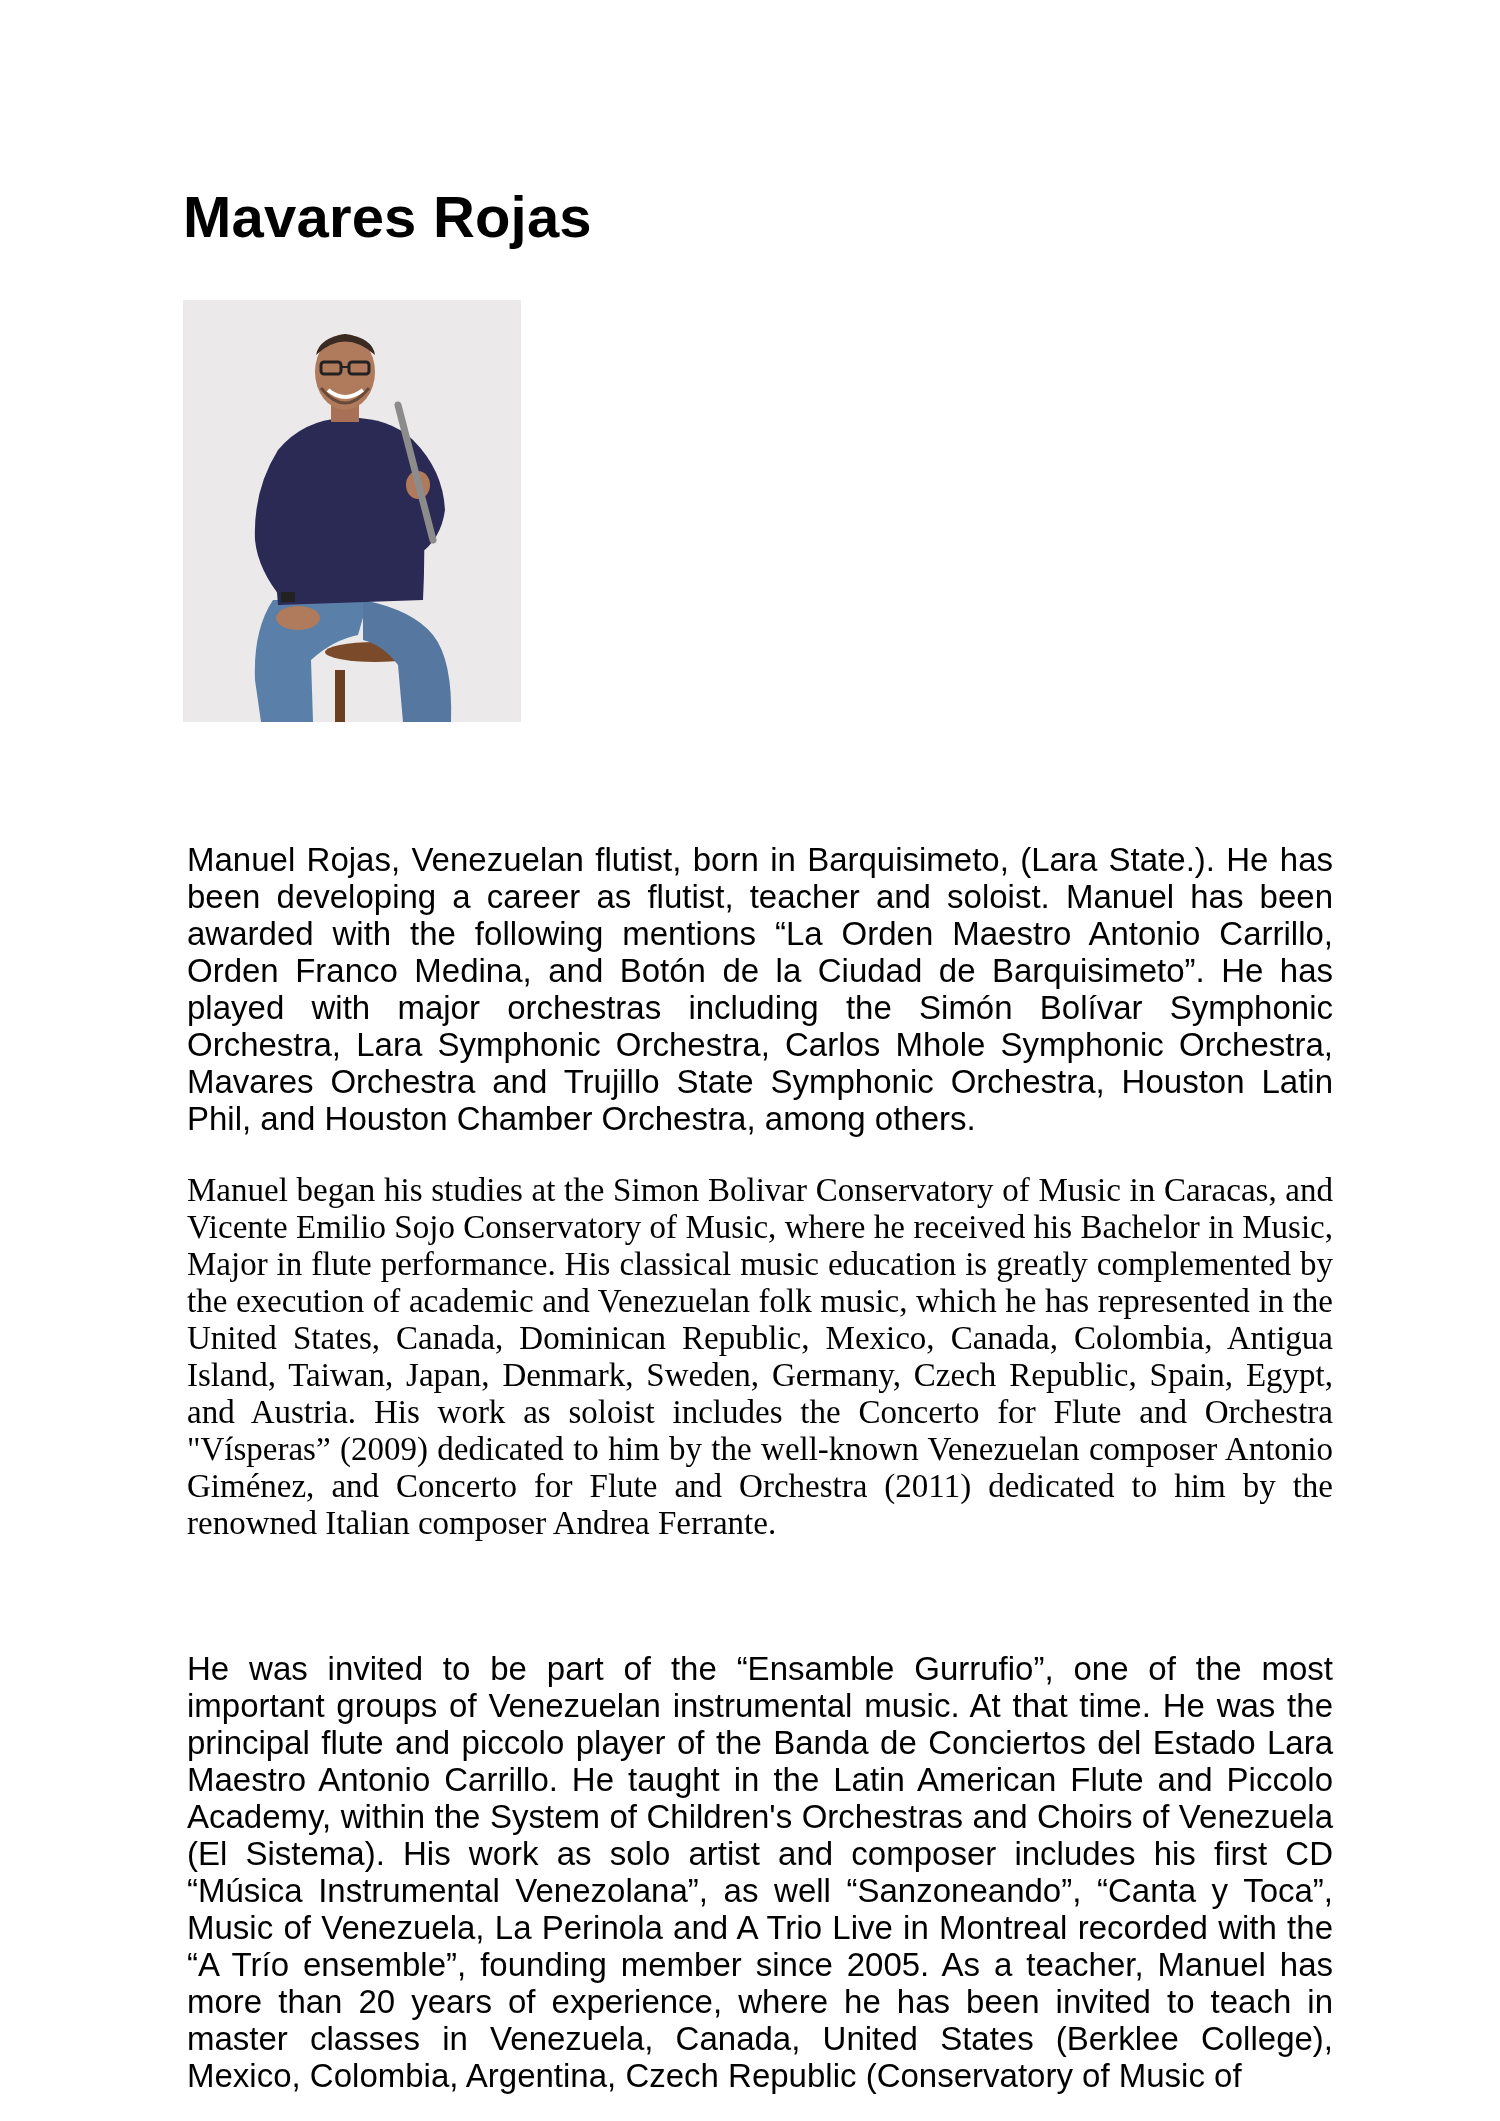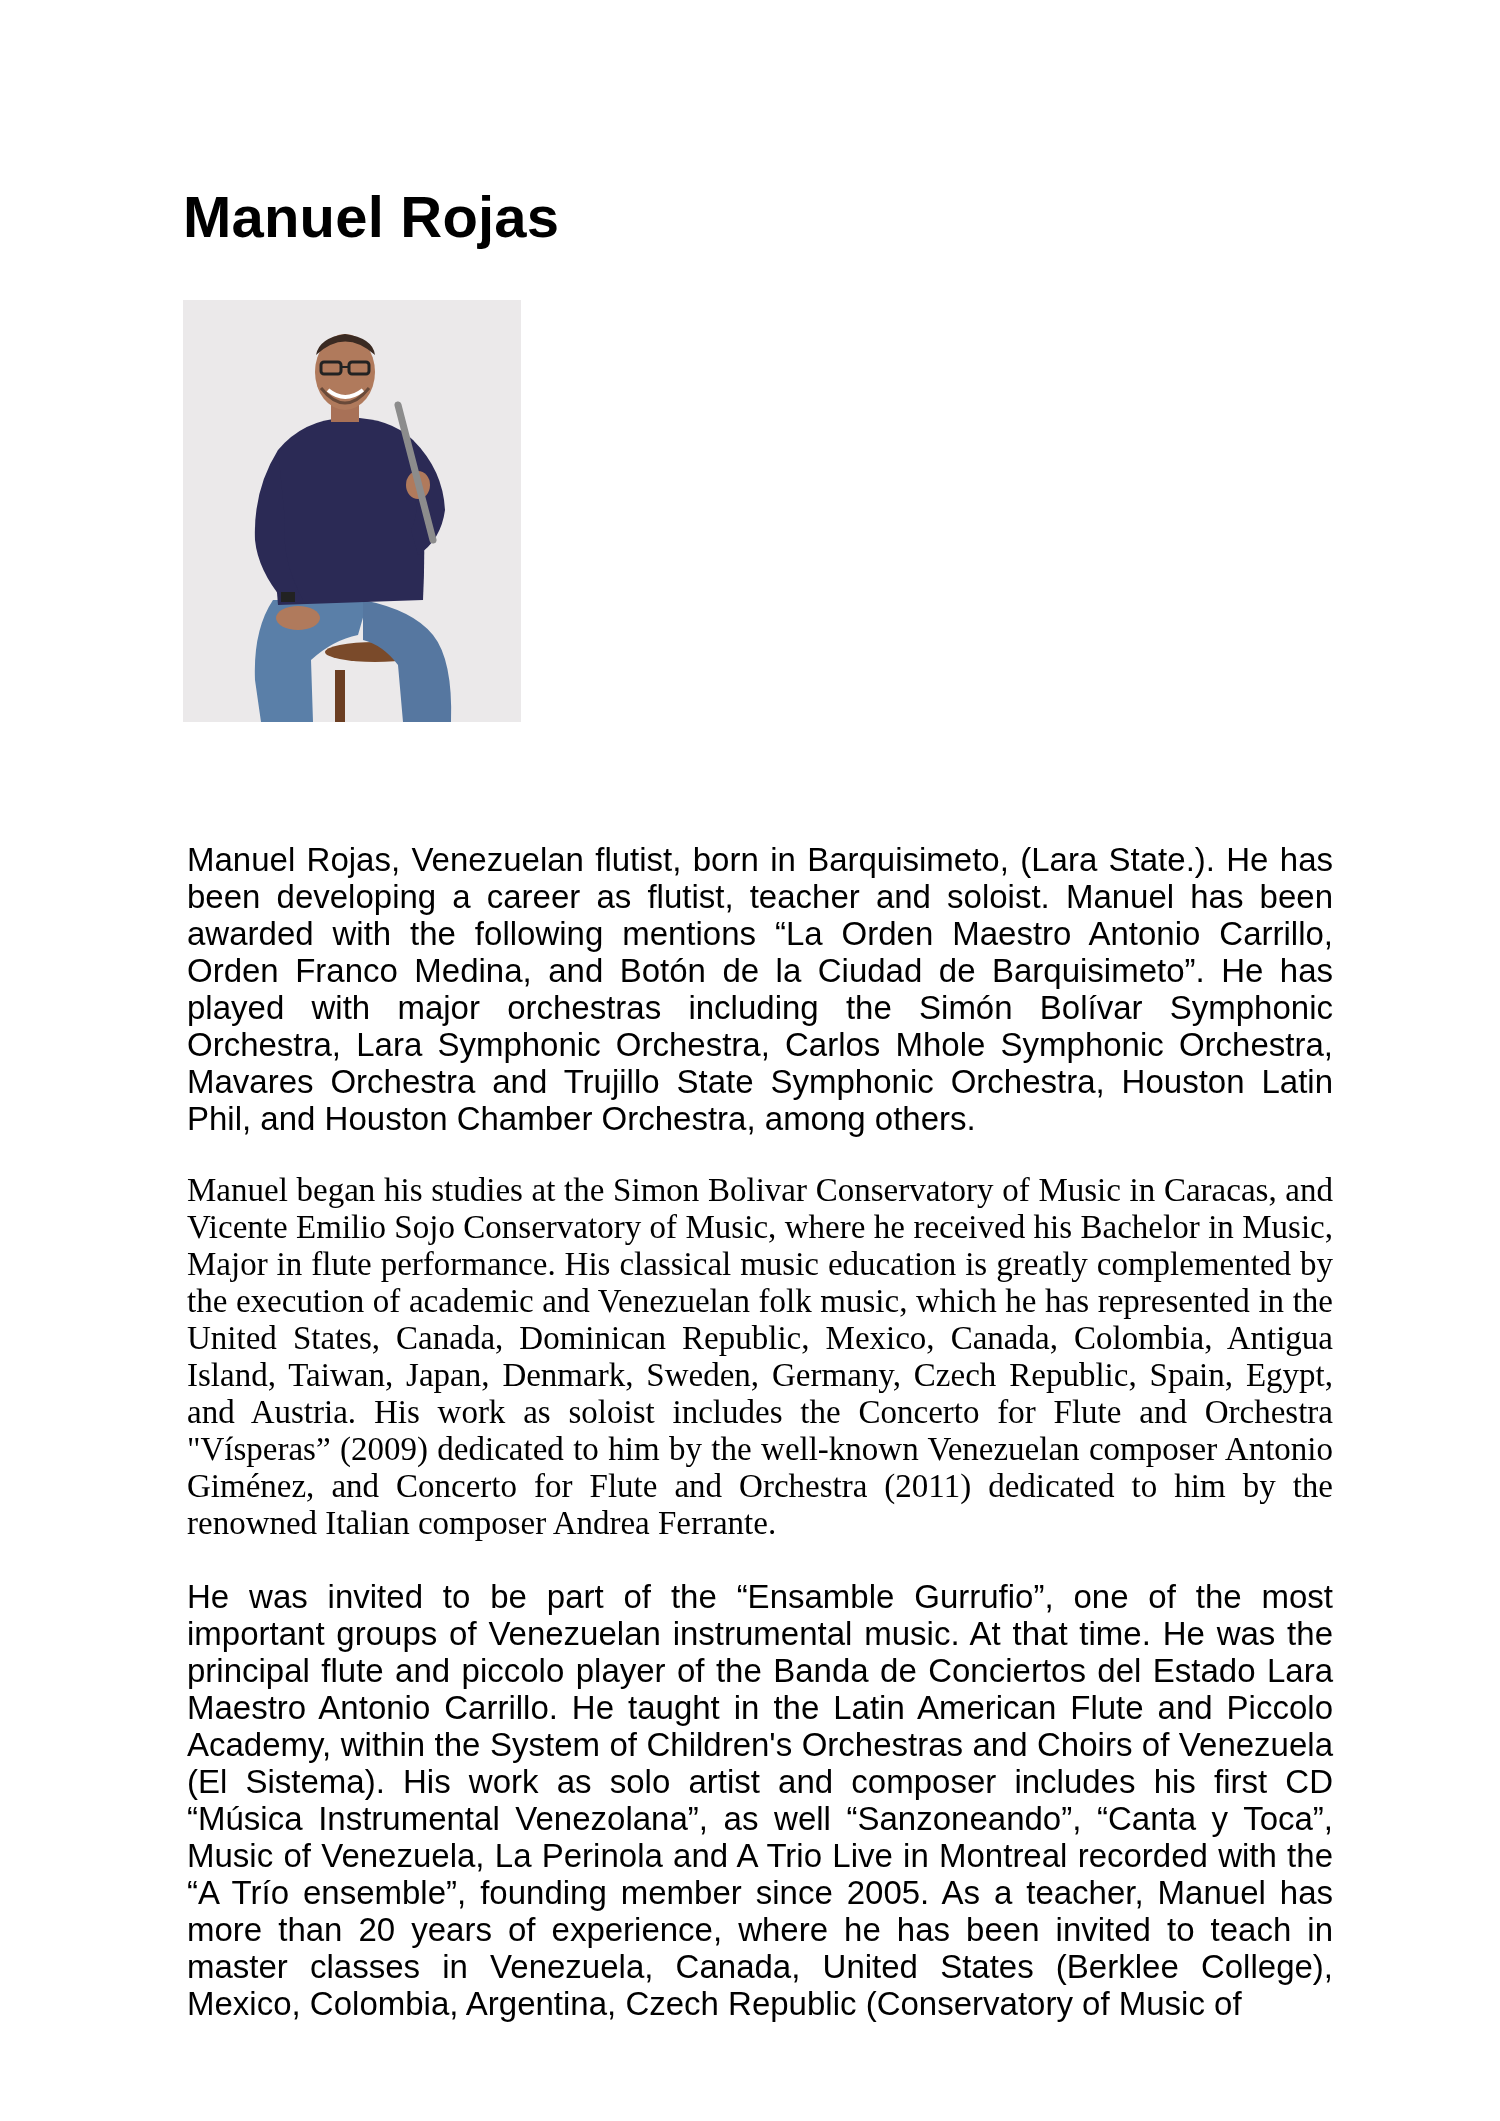--- a/index.html
+++ b/index.html
@@ -47,28 +47,28 @@
       left: 0;
       width: 1146px;
       margin: 4px;
       font-size: 33px;
       line-height: 37px;
       text-align: justify;
       text-align-last: left;
     }
     .p1 { top: 837px; }
     .p2 { top: 1168px; font-family: Liberation Serif, serif; }
-    .p3 { top: 1574px; }
+    .p3 { top: 1646px; }
   </style>
 </head>
 <body>
 
 <div class="page">
 
-  <h1 class="title">Manuel Rojas</h1>
+  <h1 class="title">Mavares Rojas</h1>
 
   <div class="photo">
     <svg viewBox="0 0 338 422" xmlns="http://www.w3.org/2000/svg">
       <rect x="0" y="0" width="338" height="422" fill="#ebe9ea"></rect>
 
       <rect x="152" y="370" width="10" height="52" fill="#6b3e22"></rect>
       <rect x="222" y="370" width="10" height="52" fill="#6b3e22"></rect>
       <ellipse cx="192" cy="352" rx="50" ry="10" fill="#7a4a2a"></ellipse>
 
       <path d="M90 300 Q70 330 72 380 L78 422 L130 422 L128 360 Q150 340 175 335 L185 300 Z" fill="#5a7fa8"></path>

